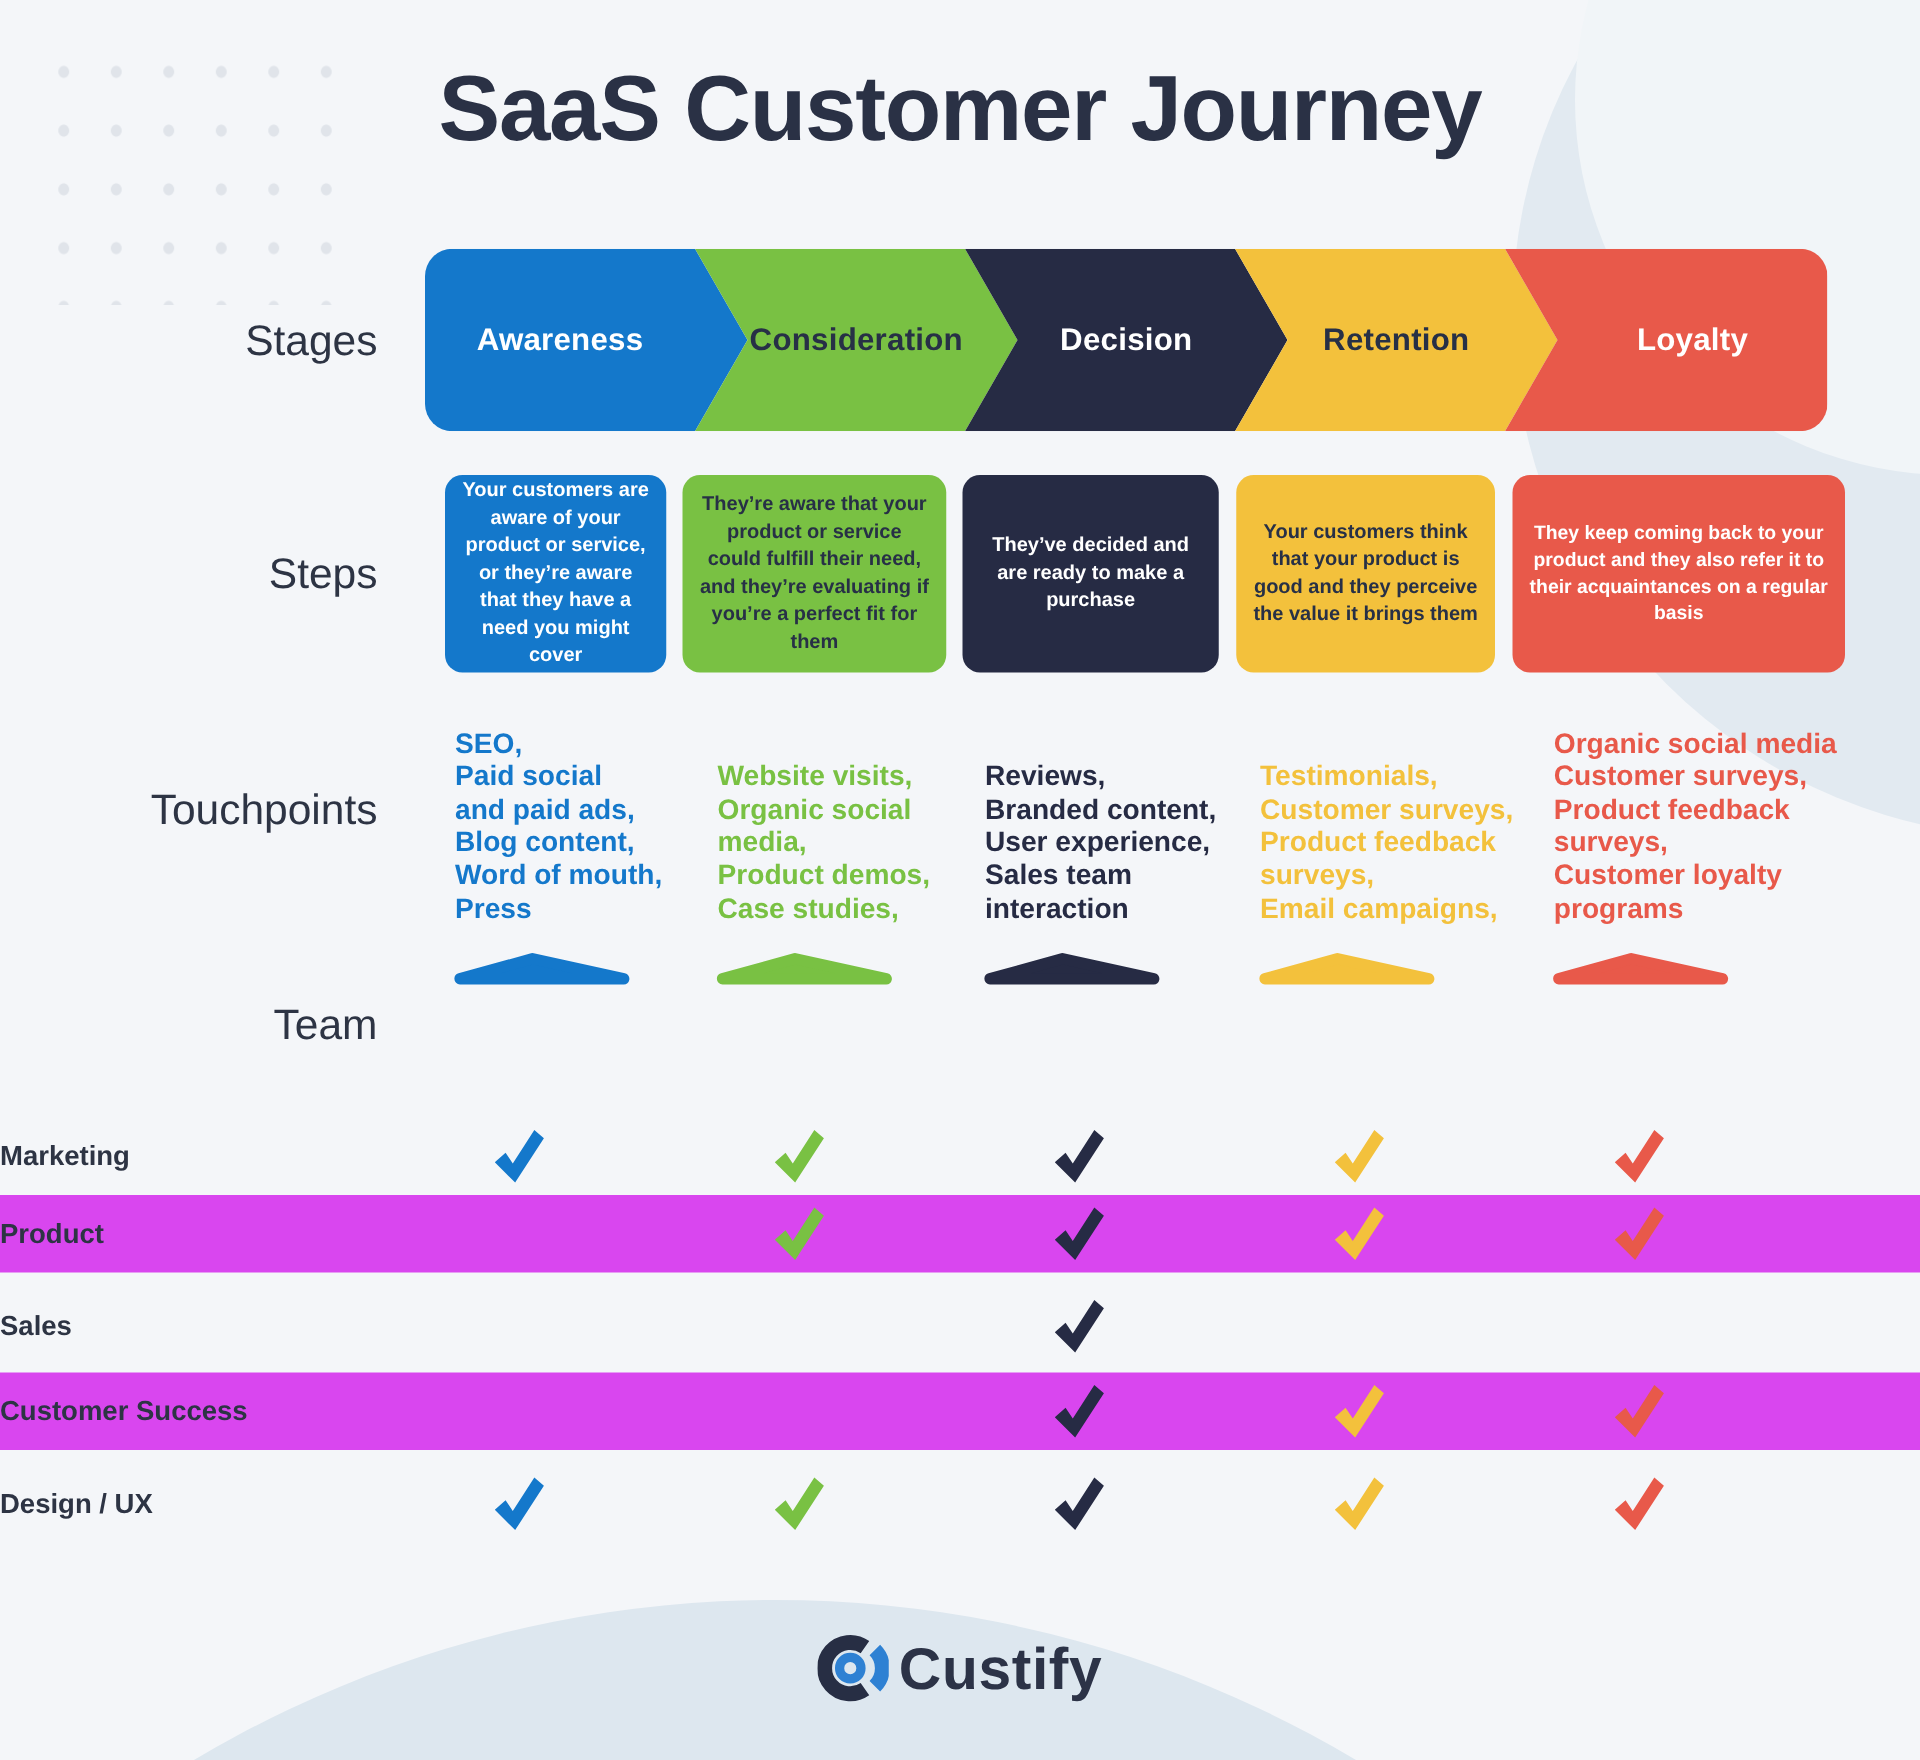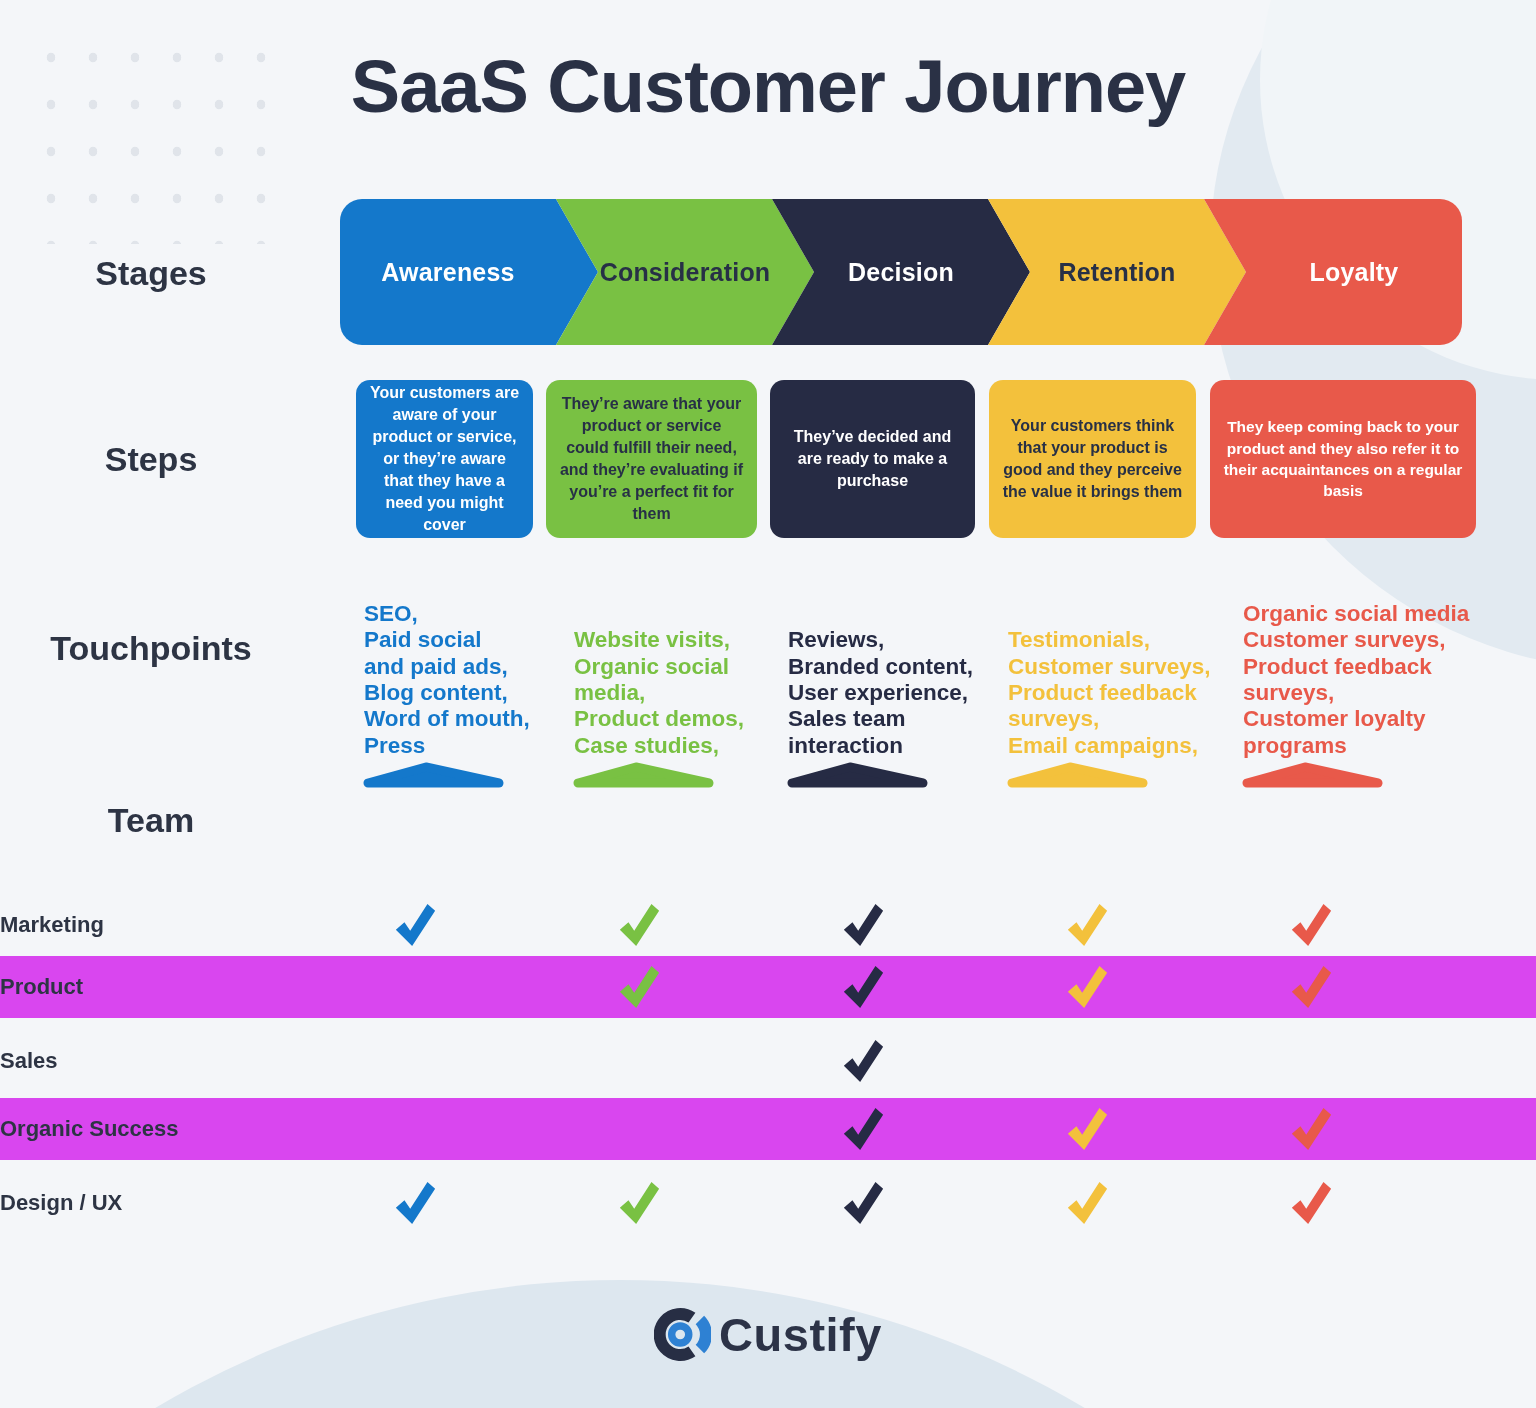--- a/index.html
+++ b/index.html
@@ -18,22 +18,22 @@
   .blob-tr{left:1210px;top:-170px;width:840px;height:840px;background:#e2eaf1;}
   .blob-tr-inner{left:1260px;top:-220px;width:600px;height:600px;background:#f1f5f8;}
   .blob-bl{left:-288px;top:1280px;width:1816px;height:1816px;background:#dde7ef;}
   
   .title{
     position:absolute;top:44px;left:0;width:100%;text-align:center;
     font-size:74px;font-weight:bold;letter-spacing:-1px;color:#2a3145;
   }
   
   .sec-label{
-    position:absolute;left:0;width:302px;text-align:center;
-    font-weight:bold;color:#2d3444;
+    position:absolute;left:0;width:302px;text-align:right;
+    font-weight:normal;color:#2d3444;
   }
   .lbl-stages{top:200px;height:146px;line-height:146px;font-size:34px;}
   .lbl-steps{top:380px;height:158px;line-height:158px;font-size:34px;}
   .lbl-touch{top:620px;height:56px;line-height:56px;font-size:34px;}
   .lbl-team{top:798px;height:44px;line-height:44px;font-size:34px;}
   
   .stage-bar{position:absolute;left:340px;top:199px;height:146px;display:flex;}
   .seg{
     width:258px;height:146px;flex:0 0 auto;position:relative;
     display:flex;align-items:center;justify-content:center;
@@ -62,21 +62,21 @@
   }
   .sb0{left:356px;width:177px;}
   .sb1{left:546px;width:211px;}
   .sb2{left:770px;width:205px;}
   .sb3{left:989px;width:207px;}
   .sb4{left:1210px;width:266px;font-size:15.5px;}
   
   .tp{
     position:absolute;top:556px;height:232px;
     display:flex;flex-direction:column;justify-content:flex-end;align-items:flex-start;
-    gap:3px;color:var(--c);
+    gap:22px;color:var(--c);
   }
   .tp0{left:356px;} .tp1{left:566px;} .tp2{left:780px;} .tp3{left:1000px;} .tp4{left:1235px;justify-content:flex-end;}
   .tp-text{
     white-space:pre-line;font-size:22.5px;font-weight:bold;line-height:1.17;
     margin-left:8px;
   }
   .tri{display:block;}
   
   .team-row{
     position:absolute;left:0;width:1536px;height:62px;
@@ -265,21 +265,21 @@
         <div class="check-cell" style="color: rgb(38, 43, 68);">
           <svg viewBox="0 0 48 48" width="46" height="46">
             <polygon points="4,29 13,21 19,30 37,2 45,9 21,46" fill="currentColor"></polygon>
           </svg>
         </div>
         <div class="check-cell"></div>
         <div class="check-cell"></div>
       </div>
   </div>
   <div class="team-row tr3 stripe">
-    <div class="team-label">Organic Success</div>
+    <div class="team-label">Customer Success</div>
     <div class="check-area">
         <div class="check-cell"></div>
         <div class="check-cell"></div>
         <div class="check-cell" style="color: rgb(38, 43, 68);">
           <svg viewBox="0 0 48 48" width="46" height="46">
             <polygon points="4,29 13,21 19,30 37,2 45,9 21,46" fill="currentColor"></polygon>
           </svg>
         </div>
         <div class="check-cell" style="color: rgb(243, 193, 60);">
           <svg viewBox="0 0 48 48" width="46" height="46">

